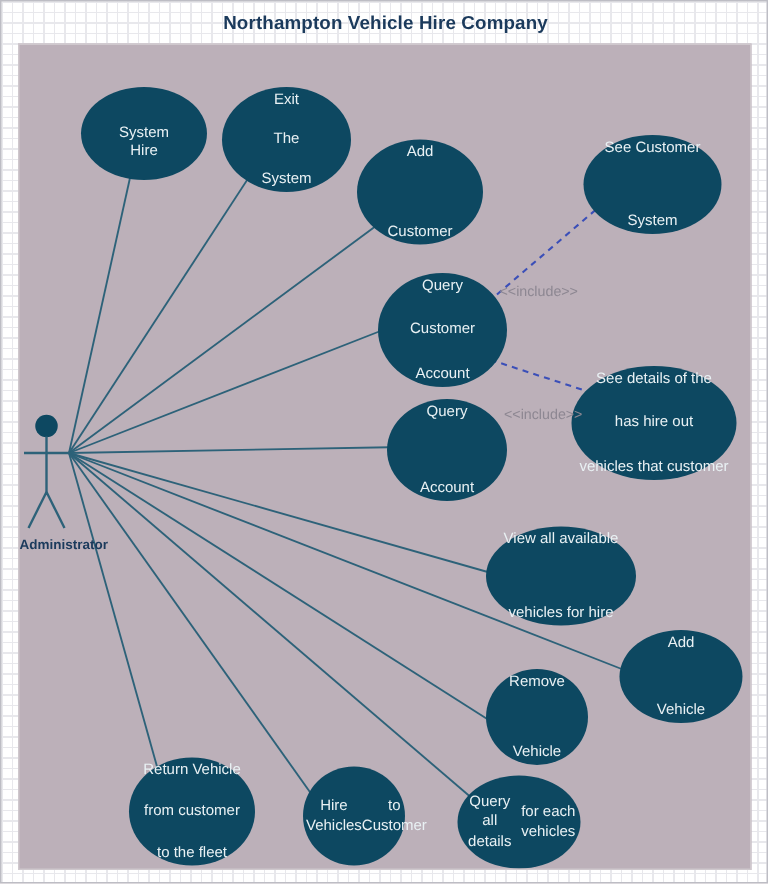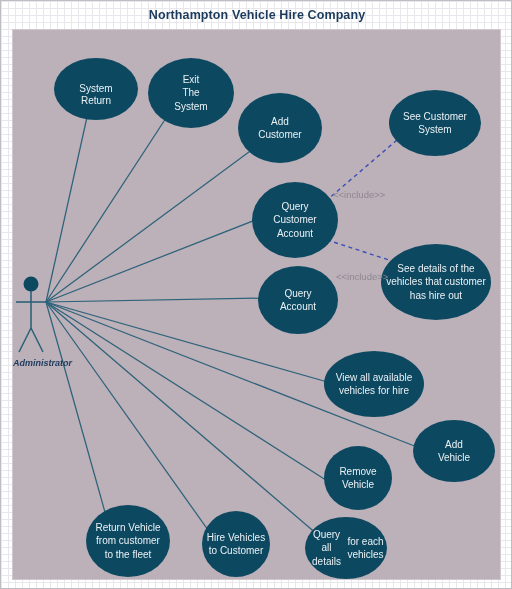--- a/index.html
+++ b/index.html
@@ -35,21 +35,21 @@
     background:#bcb0b9;
     border:1px solid #cfc8cd;
     box-sizing:border-box;
     overflow:hidden;
   }
   #edges{position:absolute;left:0;top:0;width:489px;height:551px;}
   .uc{
     position:absolute;
     background:#0d4861;
     border-radius:50%;
-    display:flex;align-items:center;justify-content:center;
+    display:flex;align-items:center;justify-content:space-between;
     text-align:center;
     color:#e9f1f4;
     font-size:10px;
     line-height:13.5px;
     box-sizing:border-box;
     padding:2px;
     z-index:3;
   }
   .uc span{display:block;width:100%;}
   .inc-label{
@@ -107,21 +107,21 @@
       <g stroke="#3b4fb8" stroke-width="1.4" fill="none">
         <polyline points="310,171 299,183 311,187"></polyline>
         <polyline points="311,198 303,208 315,214"></polyline>
       </g>
     </svg>
 
     <div class="uc" style="left:41px;top:28px;width:84px;height:62px;">
       <span>System</span>
     </div>
     <div class="uc" style="left:41px;top:28px;width:84px;height:62px;pointer-events:none;background:none;padding-top:26px;">
-      <span>Return</span>
+      <span>Hire</span>
     </div>
 
     <div class="uc" style="left:135px;top:28px;width:86px;height:70px;flex-direction:column;">
       <span>Exit</span>
       <span>The</span>
       <span>System</span>
     </div>
 
     <div class="uc" style="left:225px;top:63px;width:84px;height:70px;flex-direction:column;">
       <span>Add</span>
@@ -134,22 +134,22 @@
     </div>
 
     <div class="uc" style="left:239px;top:152px;width:86px;height:76px;flex-direction:column;">
       <span>Query</span>
       <span>Customer</span>
       <span>Account</span>
     </div>
 
     <div class="uc" style="left:368px;top:214px;width:110px;height:76px;flex-direction:column;">
       <span>See details of the</span>
+      <span>has hire out</span>
       <span>vehicles that customer</span>
-      <span>has hire out</span>
     </div>
 
     <div class="uc" style="left:245px;top:236px;width:80px;height:68px;flex-direction:column;">
       <span>Query</span>
       <span>Account</span>
     </div>
 
     <div class="uc" style="left:311px;top:321px;width:100px;height:66px;flex-direction:column;">
       <span>View all available</span>
       <span>vehicles for hire</span>
@@ -164,29 +164,29 @@
       <span>Remove</span>
       <span>Vehicle</span>
     </div>
 
     <div class="uc" style="left:73px;top:475px;width:84px;height:72px;flex-direction:column;">
       <span>Return Vehicle</span>
       <span>from customer</span>
       <span>to the fleet</span>
     </div>
 
-    <div class="uc" style="left:189px;top:481px;width:68px;height:66px;flex-direction:column;">
+    <div class="uc" style="left:189px;top:481px;width:68px;height:66px;flex-direction:row;">
       <span>Hire Vehicles</span>
       <span>to Customer</span>
     </div>
 
     <div class="uc" style="left:292px;top:487px;width:82px;height:62px;flex-direction:row;">
       <span>Query all details</span>
       <span>for each vehicles</span>
     </div>
 
     <div class="inc-label" style="left:320px;top:127px;">&lt;&lt;include&gt;&gt;</div>
     <div class="inc-label" style="left:323px;top:209px;">&lt;&lt;include&gt;&gt;</div>
 
-    <div id="actor-label" style="left:0px;top:328px;font-style:italic;">Administrator</div>
+    <div id="actor-label" style="left:0px;top:328px;">Administrator</div>
 
   </div>
 </div>
 
 </body></html>

